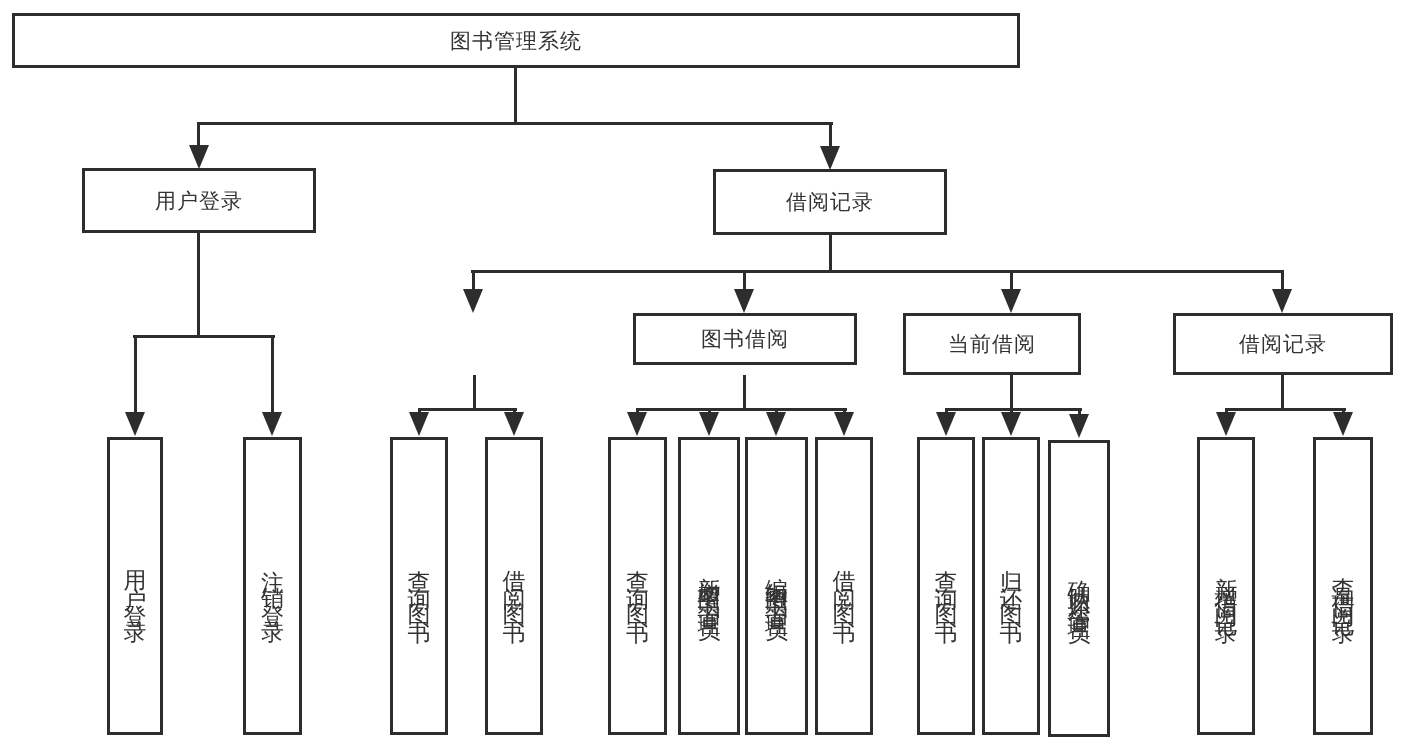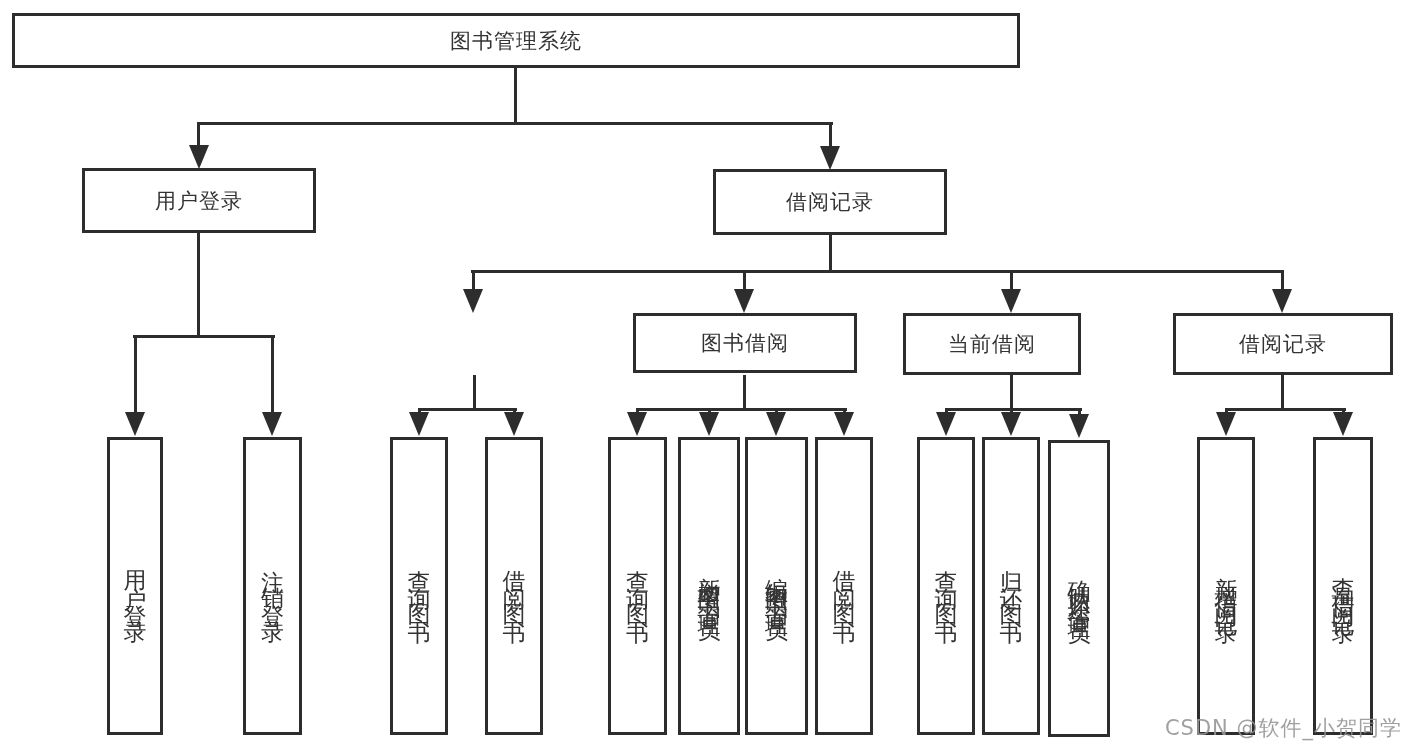--- a/index.html
+++ b/index.html
@@ -41,21 +41,21 @@
     <span class="hlabel">图书管理系统</span>
   </div>
 
   <div class="box" style="left:82px;top:168px;width:234px;height:65px;">
     <span class="hlabel">用户登录</span>
   </div>
   <div class="box" style="left:713px;top:169px;width:234px;height:66px;">
     <span class="hlabel">借阅记录</span>
   </div>
 
-  <div class="box" style="left:633px;top:313px;width:224px;height:60px;">
+  <div class="box" style="left:633px;top:313px;width:224px;height:52px;">
     <span class="hlabel">图书借阅</span>
   </div>
   <div class="box" style="left:903px;top:313px;width:178px;height:62px;">
     <span class="hlabel">当前借阅</span>
   </div>
   <div class="box" style="left:1173px;top:313px;width:220px;height:62px;">
     <span class="hlabel">借阅记录</span>
   </div>
 
   <div class="box" style="left:107px;top:437px;width:56px;height:298px;">
@@ -154,14 +154,13 @@
   <div class="vline" style="left:1078px;top:408px;height:8px;"></div>
   <div class="arrow" style="left:1069px;top:414px;"></div>
 
   <div class="vline" style="left:1281px;top:375px;height:35px;"></div>
   <div class="hline" style="left:1225px;top:408px;width:121px;"></div>
   <div class="vline" style="left:1225px;top:408px;height:8px;"></div>
   <div class="arrow" style="left:1216px;top:412px;"></div>
   <div class="vline" style="left:1342px;top:408px;height:8px;"></div>
   <div class="arrow" style="left:1333px;top:412px;"></div>
 
-  <div class="watermark">CSDN @软件_小贺同学</div>
 </div>
 
 </body></html>

